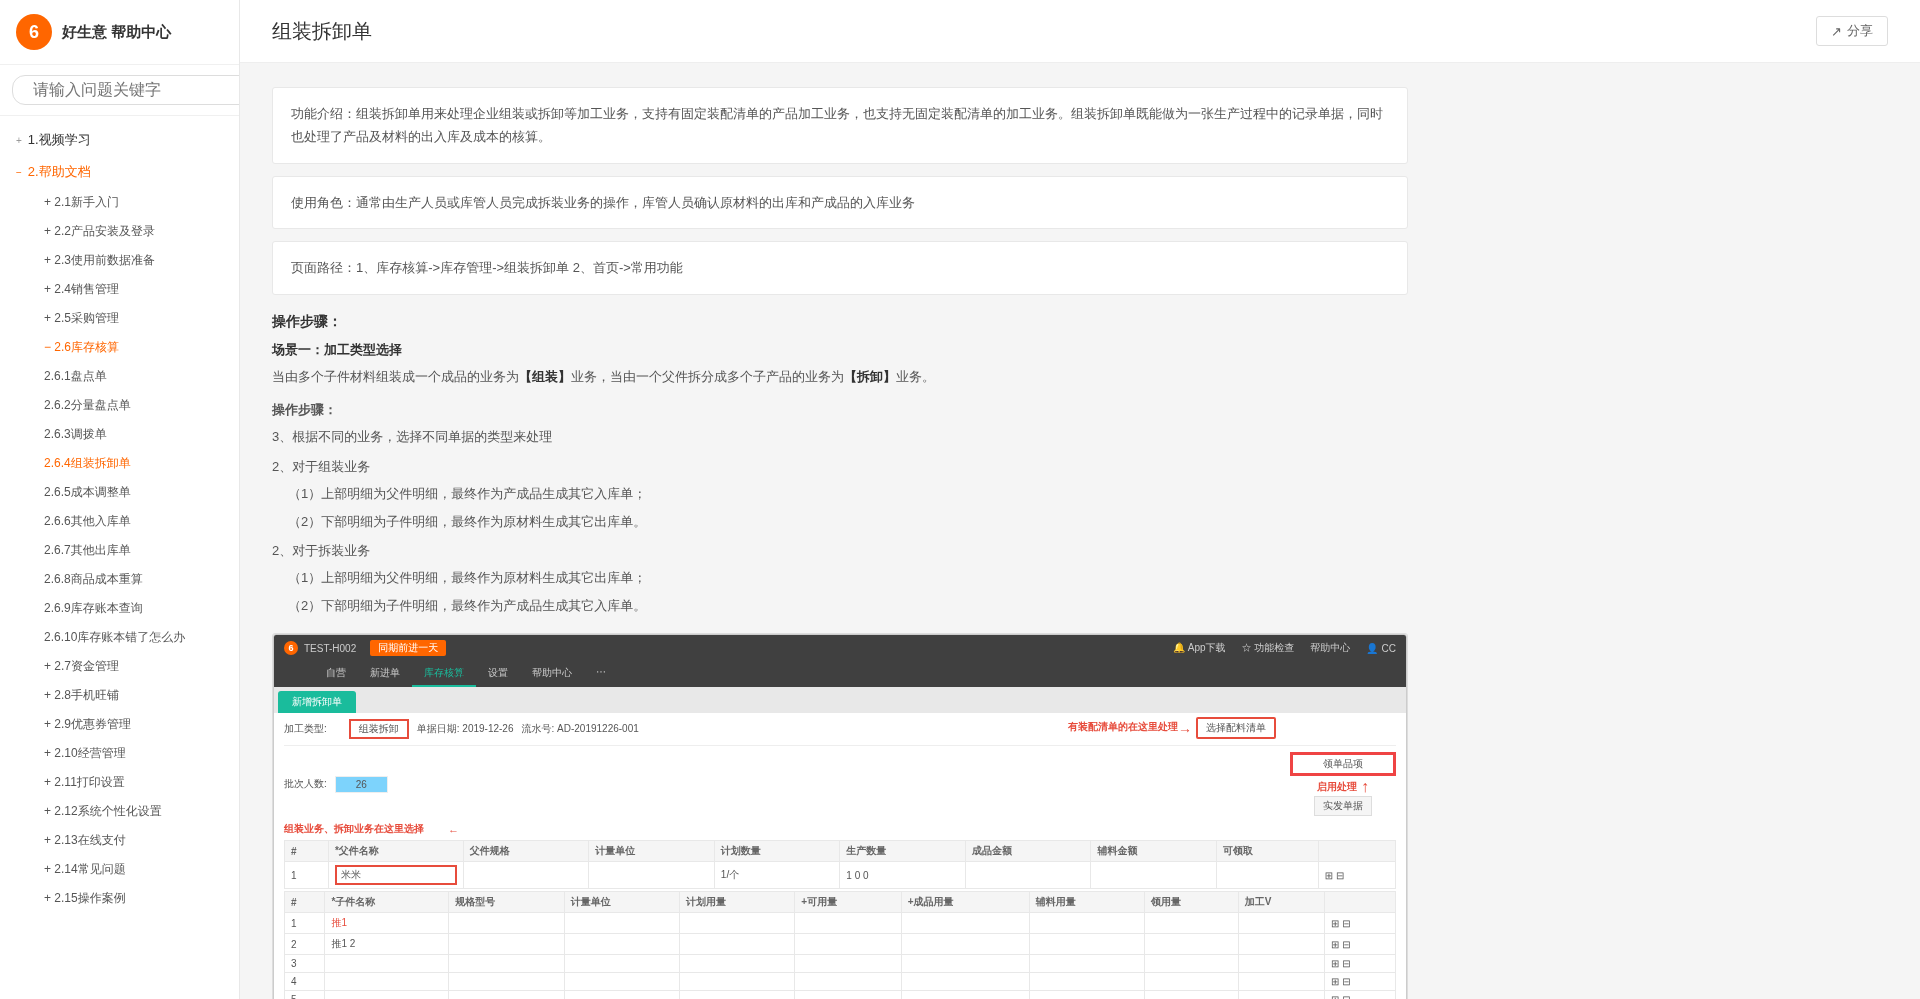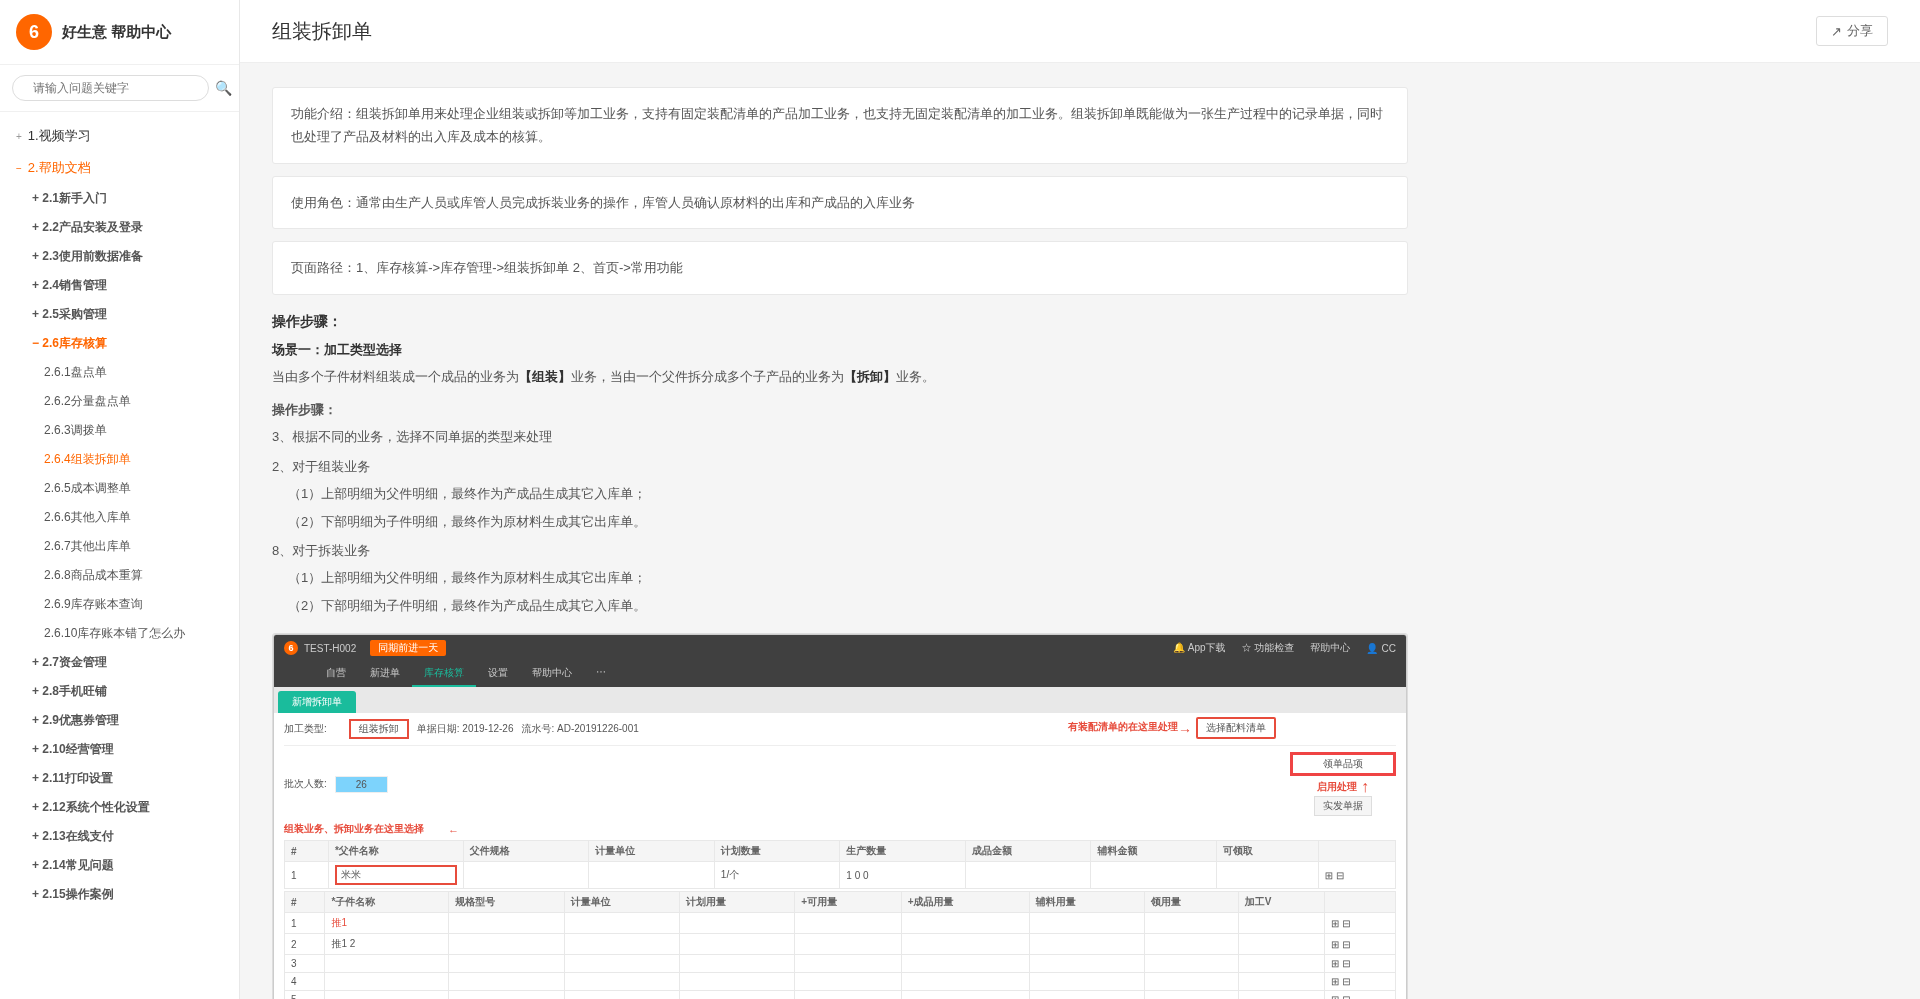--- a/index.html
+++ b/index.html
@@ -46,21 +46,21 @@
       border-bottom: 1px solid #f0f0f0;
       display: flex;
       align-items: center;
       gap: 6px;
     }
     .search-input {
       flex: 1;
       border: 1px solid #ddd;
       border-radius: 13px;
       padding: 5px 20px;
-      font-size: 12px;
+      font-size: 16px;
       outline: none;
       color: #999;
     }
     .search-btn {
       background: none;
       border: none;
       cursor: pointer;
       color: #999;
       font-size: 14px;
     }
@@ -76,25 +76,24 @@
       align-items: center;
       gap: 6px;
       font-size: 13px;
       color: #333;
       user-select: none;
     }
     .nav-item.active { color: #f60; }
     .nav-item .expand-icon { font-size: 10px; color: #999; }
     .nav-item .minus-icon { color: #f60; }
     .nav-sub-item {
-      padding: 6px 16px 6px 32px;
+      padding: 6px 16px 6px 44px;
       cursor: pointer;
       font-size: 12px;
       color: #555;
-      font-weight: bold;
     }
     .nav-sub-item.active { color: #f60; }
     .nav-sub-sub-item {
       padding: 6px 16px 6px 44px;
       cursor: pointer;
       font-size: 12px;
       color: #555;
     }
     .nav-sub-sub-item.active-item { color: #f60; }
 
@@ -336,21 +335,21 @@
     </div>
 
     <div class="step-text" style="margin-top:10px;font-weight:bold;">操作步骤：</div>
 
     <div class="step-text">3、根据不同的业务，选择不同单据的类型来处理</div>
 
     <div class="step-text" style="margin-top:6px;">2、对于组装业务</div>
     <div class="step-text" style="padding-left:16px;">（1）上部明细为父件明细，最终作为产成品生成其它入库单；</div>
     <div class="step-text" style="padding-left:16px;">（2）下部明细为子件明细，最终作为原材料生成其它出库单。</div>
 
-    <div class="step-text" style="margin-top:6px;">8、对于拆装业务</div>
+    <div class="step-text" style="margin-top:6px;">2、对于拆装业务</div>
     <div class="step-text" style="padding-left:16px;">（1）上部明细为父件明细，最终作为原材料生成其它出库单；</div>
     <div class="step-text" style="padding-left:16px;">（2）下部明细为子件明细，最终作为产成品生成其它入库单。</div>
 
     <div class="screenshot-container" style="margin-top:16px; margin-bottom:30px;">
       <div class="mock-window">
 
         <div style="background:#404040; height:26px; display:flex; align-items:center; padding:0 10px; gap:6px; justify-content:space-between;">
           <div style="display:flex;align-items:center;gap:6px;">
             <div style="width:14px;height:14px;background:#f60;border-radius:50%;display:flex;align-items:center;justify-content:center;color:#fff;font-size:9px;font-weight:bold;">6</div>
             <span style="color:#ccc;font-size:10px;">TEST-H002</span>

